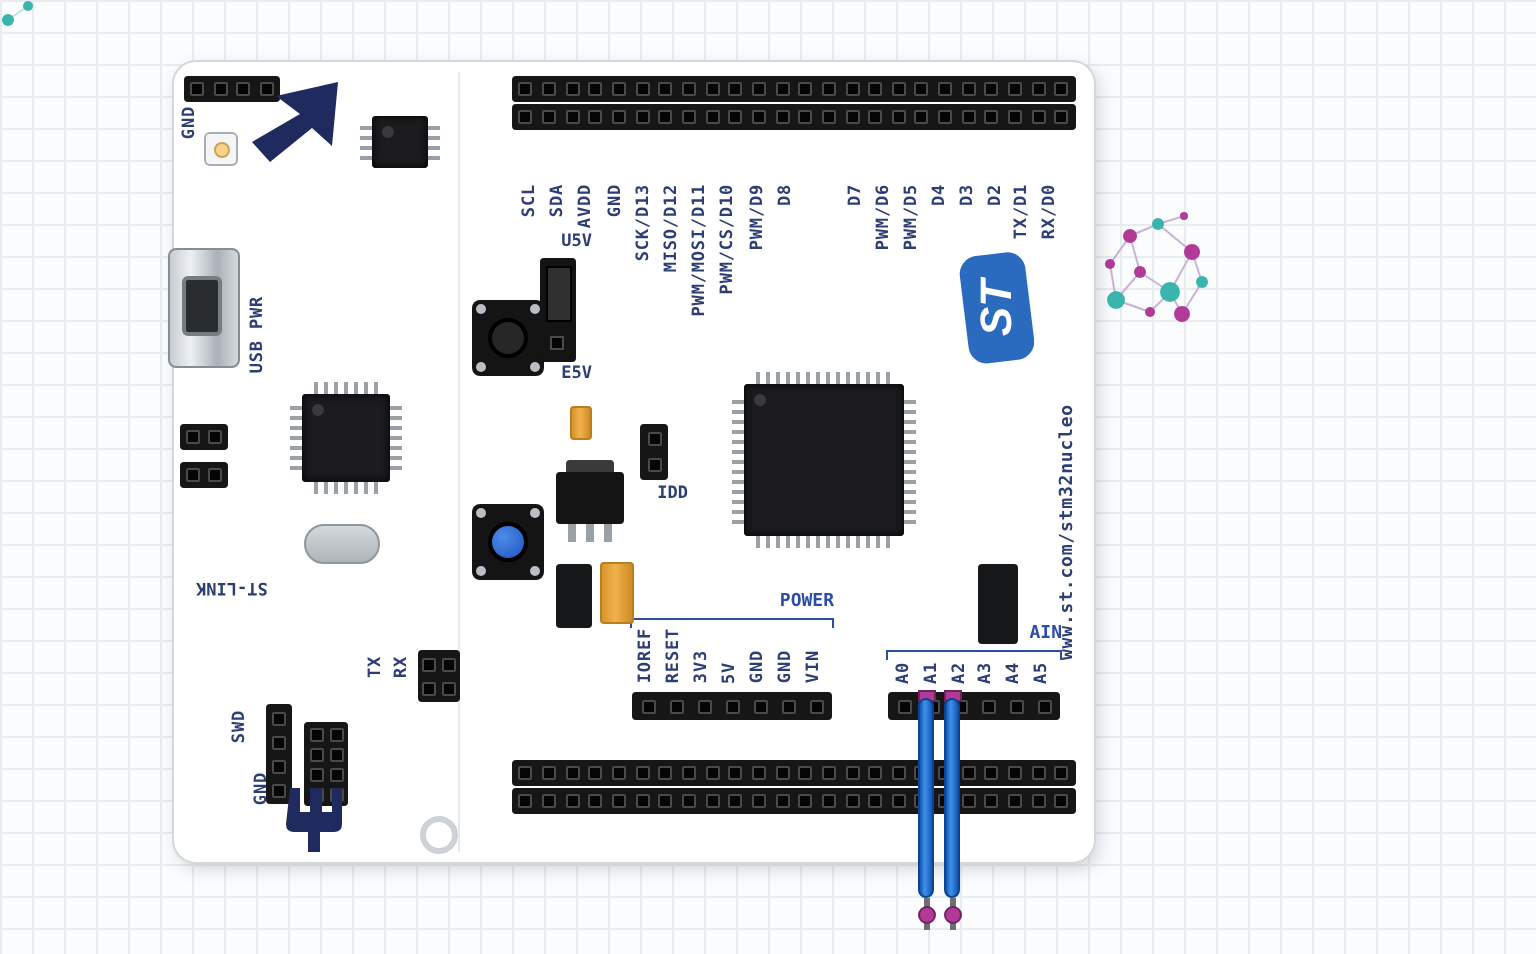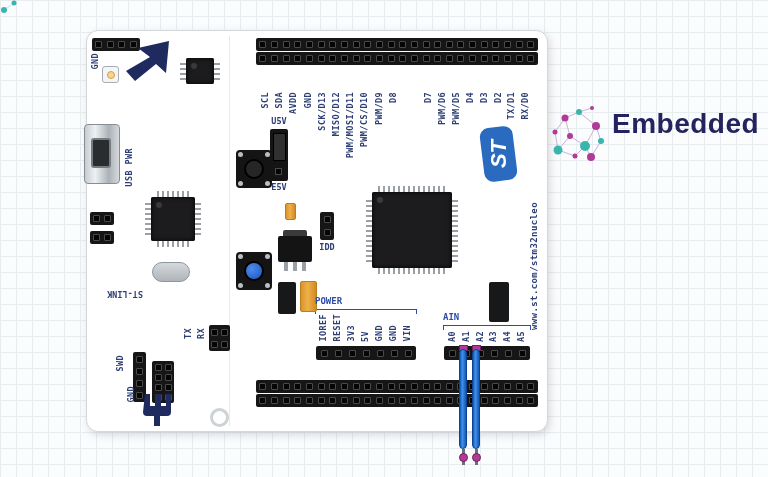--- a/index.html
+++ b/index.html
@@ -14,24 +14,24 @@
   .board{position:absolute;left:86px;top:30px;width:460px;height:400px;background:#fff;
     border:1px solid #d3d8db;border-radius:12px;box-shadow:2px 3px 8px rgba(120,130,140,.28);z-index:1;}
   .seam{position:absolute;left:229px;top:36px;width:1px;height:390px;background:#e7eaec;z-index:2;}
 
   .strip{position:absolute;z-index:2;background:#161616;border-radius:2px;display:flex;flex-wrap:wrap;
     justify-content:space-around;align-content:space-around;padding:1px;box-sizing:border-box;}
   .hole{width:7px;height:7px;background:#050505;border:1px solid #4a4a4a;box-sizing:border-box;border-radius:1px;}
 
   .vlabel{position:absolute;writing-mode:vertical-rl;transform:rotate(180deg);
     font:bold 8.5px "DejaVu Sans Mono",monospace;color:#2d3e74;letter-spacing:.4px;line-height:1;z-index:3;white-space:nowrap;}
-  .hlabel{position:absolute;font:bold 8.5px "DejaVu Sans Mono",monospace;color:#2d3e74;text-align:center;z-index:3;line-height:1;}
+  .hlabel{position:absolute;font:bold 8.5px "DejaVu Sans Mono",monospace;color:#2d3e74;text-align:right;z-index:3;line-height:1;}
   .flip180{transform:rotate(180deg);}
   .bracket{position:absolute;height:5px;border:1px solid #2b4da8;border-bottom:none;z-index:2;box-sizing:border-box;}
-  .btitle{position:absolute;font:bold 9px "DejaVu Sans Mono",monospace;color:#2b4da8;text-align:left;z-index:3;line-height:1;}
+  .btitle{position:absolute;font:bold 9px "DejaVu Sans Mono",monospace;color:#2b4da8;text-align:right;z-index:3;line-height:1;}
 
   .chip{position:absolute;z-index:3;background:#1c1c1e;border-radius:2px;box-shadow:inset 0 0 5px #000;}
   .chip .dot{position:absolute;left:5px;top:5px;width:6px;height:6px;border-radius:50%;background:#3a3a3c;}
   .pinrow{position:absolute;z-index:2;background:repeating-linear-gradient(90deg,#9aa0a6 0 2px,transparent 2px 5px);}
   .pincol{position:absolute;z-index:2;background:repeating-linear-gradient(0deg,#9aa0a6 0 2px,transparent 2px 5px);}
 
   .usb{position:absolute;z-index:2;background:linear-gradient(90deg,#c7ccd1,#eef1f3 30%,#aab1b7 70%,#d6dadd);
     border:1px solid #868d93;border-radius:4px;box-sizing:border-box;}
   .usb-slot{position:absolute;z-index:3;background:#2a2d30;border:2px solid #777c81;border-radius:3px;box-sizing:border-box;}
 
@@ -375,21 +375,20 @@
     <circle cx="31" cy="10" r="3" fill="#3ab5ae"></circle>
       <circle cx="53" cy="39" r="3" fill="#3ab5ae"></circle>
     <circle cx="22" cy="34" r="3" fill="#b13a98"></circle>
       <circle cx="48" cy="24" r="4" fill="#b13a98"></circle>
     <circle cx="17" cy="16" r="3.5" fill="#b13a98"></circle>
       <circle cx="43" cy="55" r="4" fill="#b13a98"></circle>
     <circle cx="27" cy="54" r="2.5" fill="#b13a98"></circle>
       <circle cx="7" cy="30" r="2.5" fill="#b13a98"></circle>
     <circle cx="44" cy="6" r="2" fill="#b13a98"></circle>
   </svg>
-  <div class="logo-title" style="color: rgb(36, 35, 95);">Embedded</div>
 
 <div class="vlabel" style="left: 261px; top: 92px;">SCL</div>
     <div class="vlabel" style="left: 275.2px; top: 92px;">SDA</div>
     <div class="vlabel" style="left: 289.4px; top: 92px;">AVDD</div>
     <div class="vlabel" style="left: 303.6px; top: 92px;">GND</div>
     <div class="vlabel" style="left: 317.8px; top: 92px;">SCK/D13</div>
     <div class="vlabel" style="left: 332px; top: 92px;">MISO/D12</div>
     <div class="vlabel" style="left: 346.2px; top: 92px;">PWM/MOSI/D11</div>
     <div class="vlabel" style="left: 360.4px; top: 92px;">PWM/CS/D10</div>
     <div class="vlabel" style="left: 374.6px; top: 92px;">PWM/D9</div>

